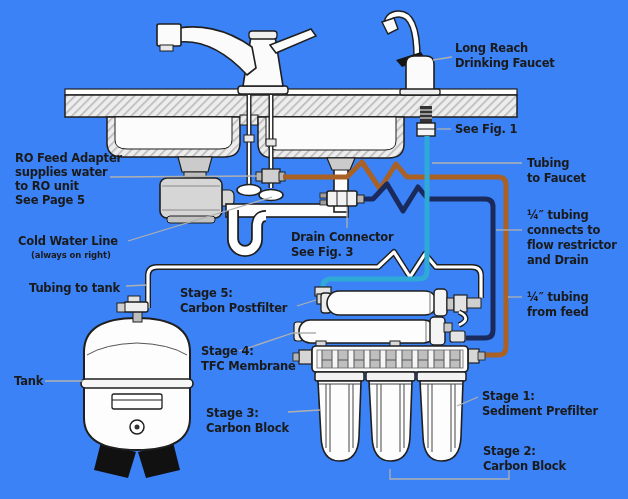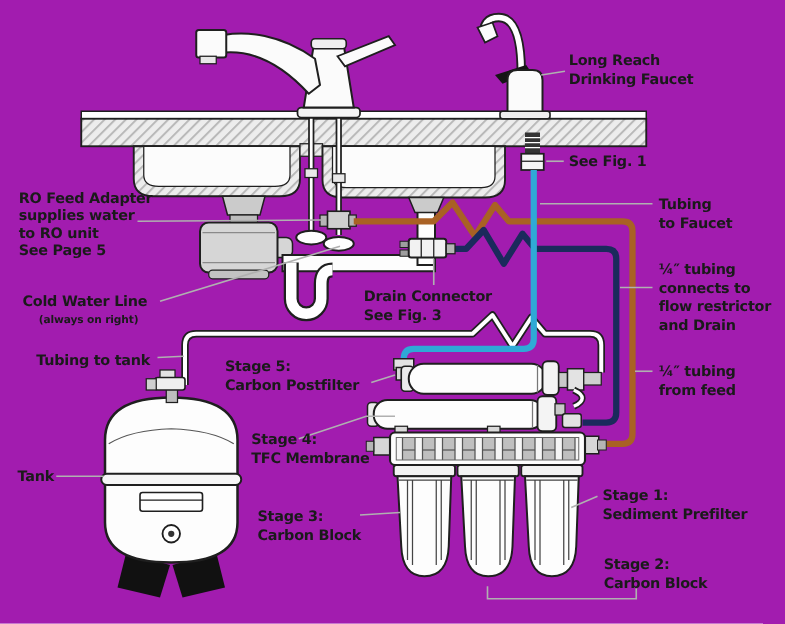--- a/index.html
+++ b/index.html
@@ -1,16 +1,16 @@
 <!DOCTYPE html>
 <html><head>
 <meta charset="utf-8">
 <style>
   html,body{margin:0;padding:0;background:#ffffff;}
-  .stage{position:relative;width:628px;height:499px;background:#a21caf;overflow:hidden;}
+  .stage{position:relative;width:628px;height:499px;background:#3b82f6;overflow:hidden;}
   svg{display:block;}
   .lbl{font-family:"DejaVu Sans",sans-serif;font-size:11.5px;font-weight:bold;letter-spacing:-0.2px;}
   .lbl-sm{font-family:"DejaVu Sans",sans-serif;font-size:8.5px;font-weight:bold;letter-spacing:-0.1px;}
 </style>
 </head>
 <body>
 
 <div class="stage">
 <svg viewBox="0 0 628 499" width="628" height="499">
   <defs>

